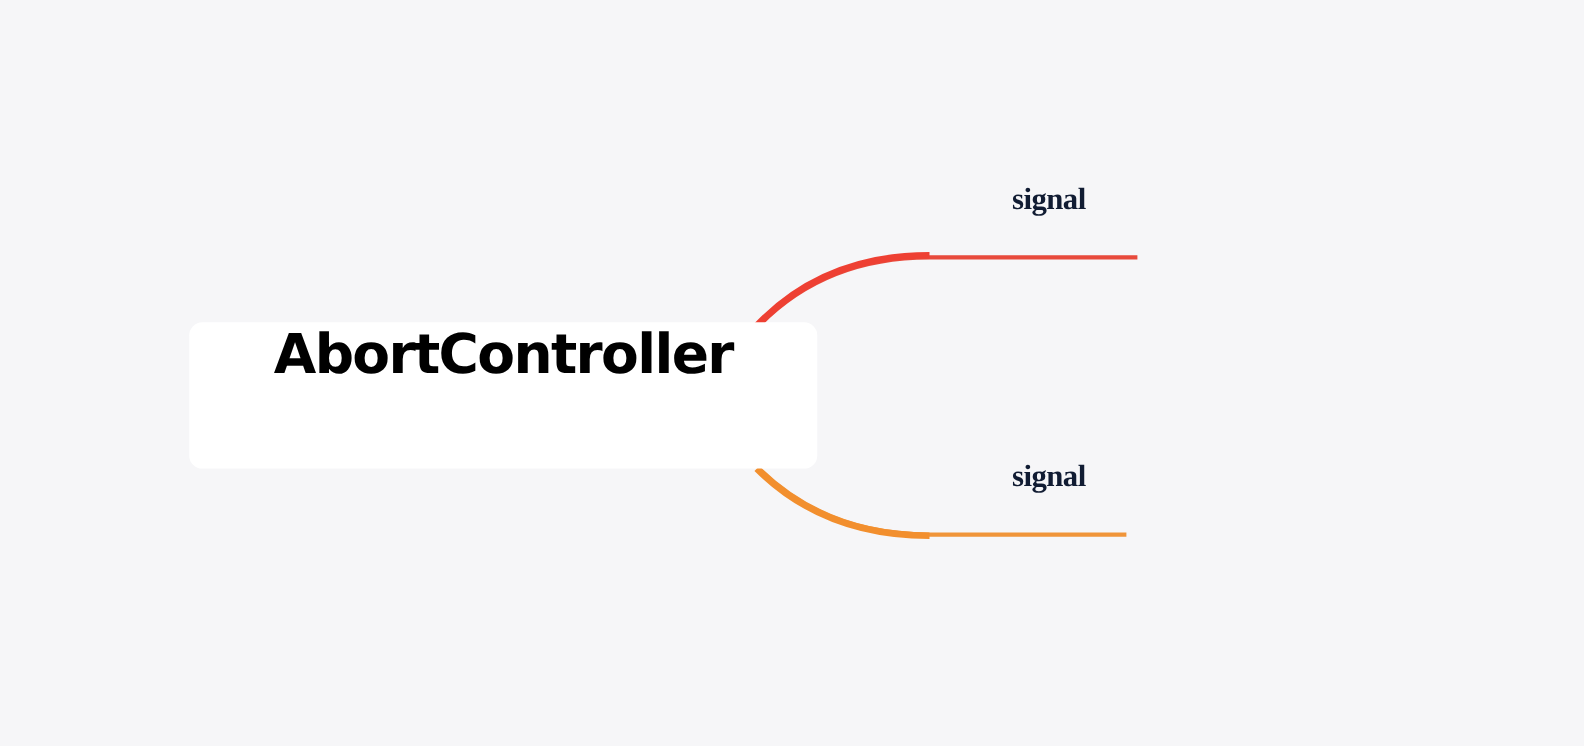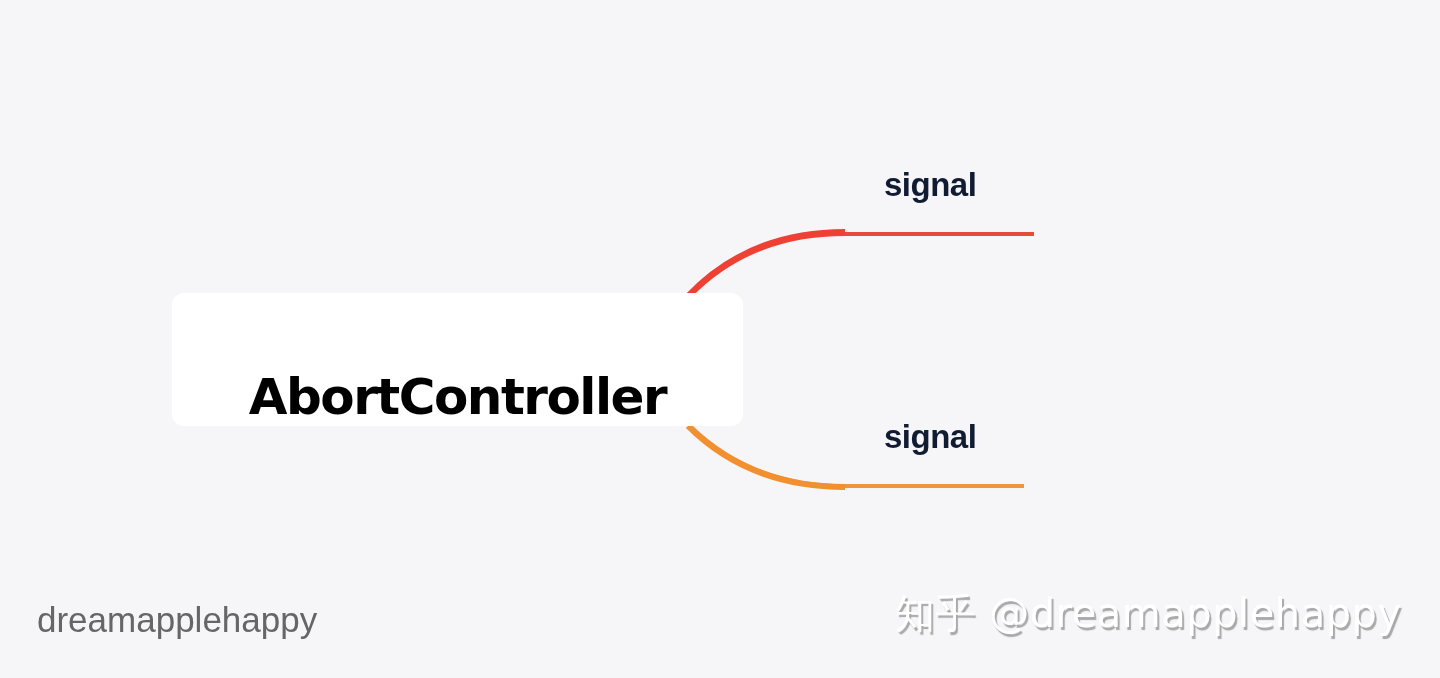--- a/index.html
+++ b/index.html
@@ -6,29 +6,29 @@
     body {
       width: 1440px; height: 678px; overflow: hidden;
       background: #f6f6f8; position: relative;
       font-family: "DejaVu Sans", sans-serif;
     }
     .canvas { position: absolute; left: 0; top: 0; width: 1440px; height: 678px; }
     svg.links { position: absolute; left: 0; top: 0; }
     .root-node {
       position: absolute; left: 172px; top: 293px; width: 571px; height: 133px;
       background: #ffffff; border-radius: 12px;
-      display: flex; align-items: flex-end; justify-content: center;
+      display: flex; align-items: flex-start; justify-content: center;
     }
     .root-label {
       font-family: "DejaVu Sans", sans-serif; font-weight: bold;
       font-size: 50px; color: #000000; letter-spacing: -1.5px;
     }
     .child-label {
-      position: absolute; font-family: Liberation Sans, sans-serif; font-weight: bold;
-      font-size: 33px; color: #111c33; letter-spacing: -0.5px;
+      position: absolute; font-family: Liberation Serif, serif; font-weight: bold;
+      font-size: 28px; color: #111c33; letter-spacing: -0.5px; margin-left: 36px;
     }
     .child-signal { left: 884px; top: 166px; }
     .child-abort { left: 884px; top: 418px; }
     .author {
       position: absolute; left: 37px; top: 600px;
       font-family: "Liberation Sans", sans-serif; font-size: 35px; color: #666666;
     }
     .watermark {
       position: absolute; left: 895px; top: 586px;
       font-family: "DejaVu Sans", sans-serif; font-size: 40px; color: #ffffff;
@@ -46,15 +46,13 @@
     <path d="M 688 426 C 728 466, 780 487, 845 487" fill="none" stroke="#f28f2e" stroke-width="6"></path>
   </svg>
 
   <div class="root-node">
     <span class="root-label">AbortController</span>
   </div>
 
   <div class="child-label child-signal">signal</div>
   <div class="child-label child-abort">signal</div>
 
-  <div class="author">dreamapplehappy</div>
-  <div class="watermark">知乎 @dreamapplehappy</div>
 </div>
 
 </body></html>

